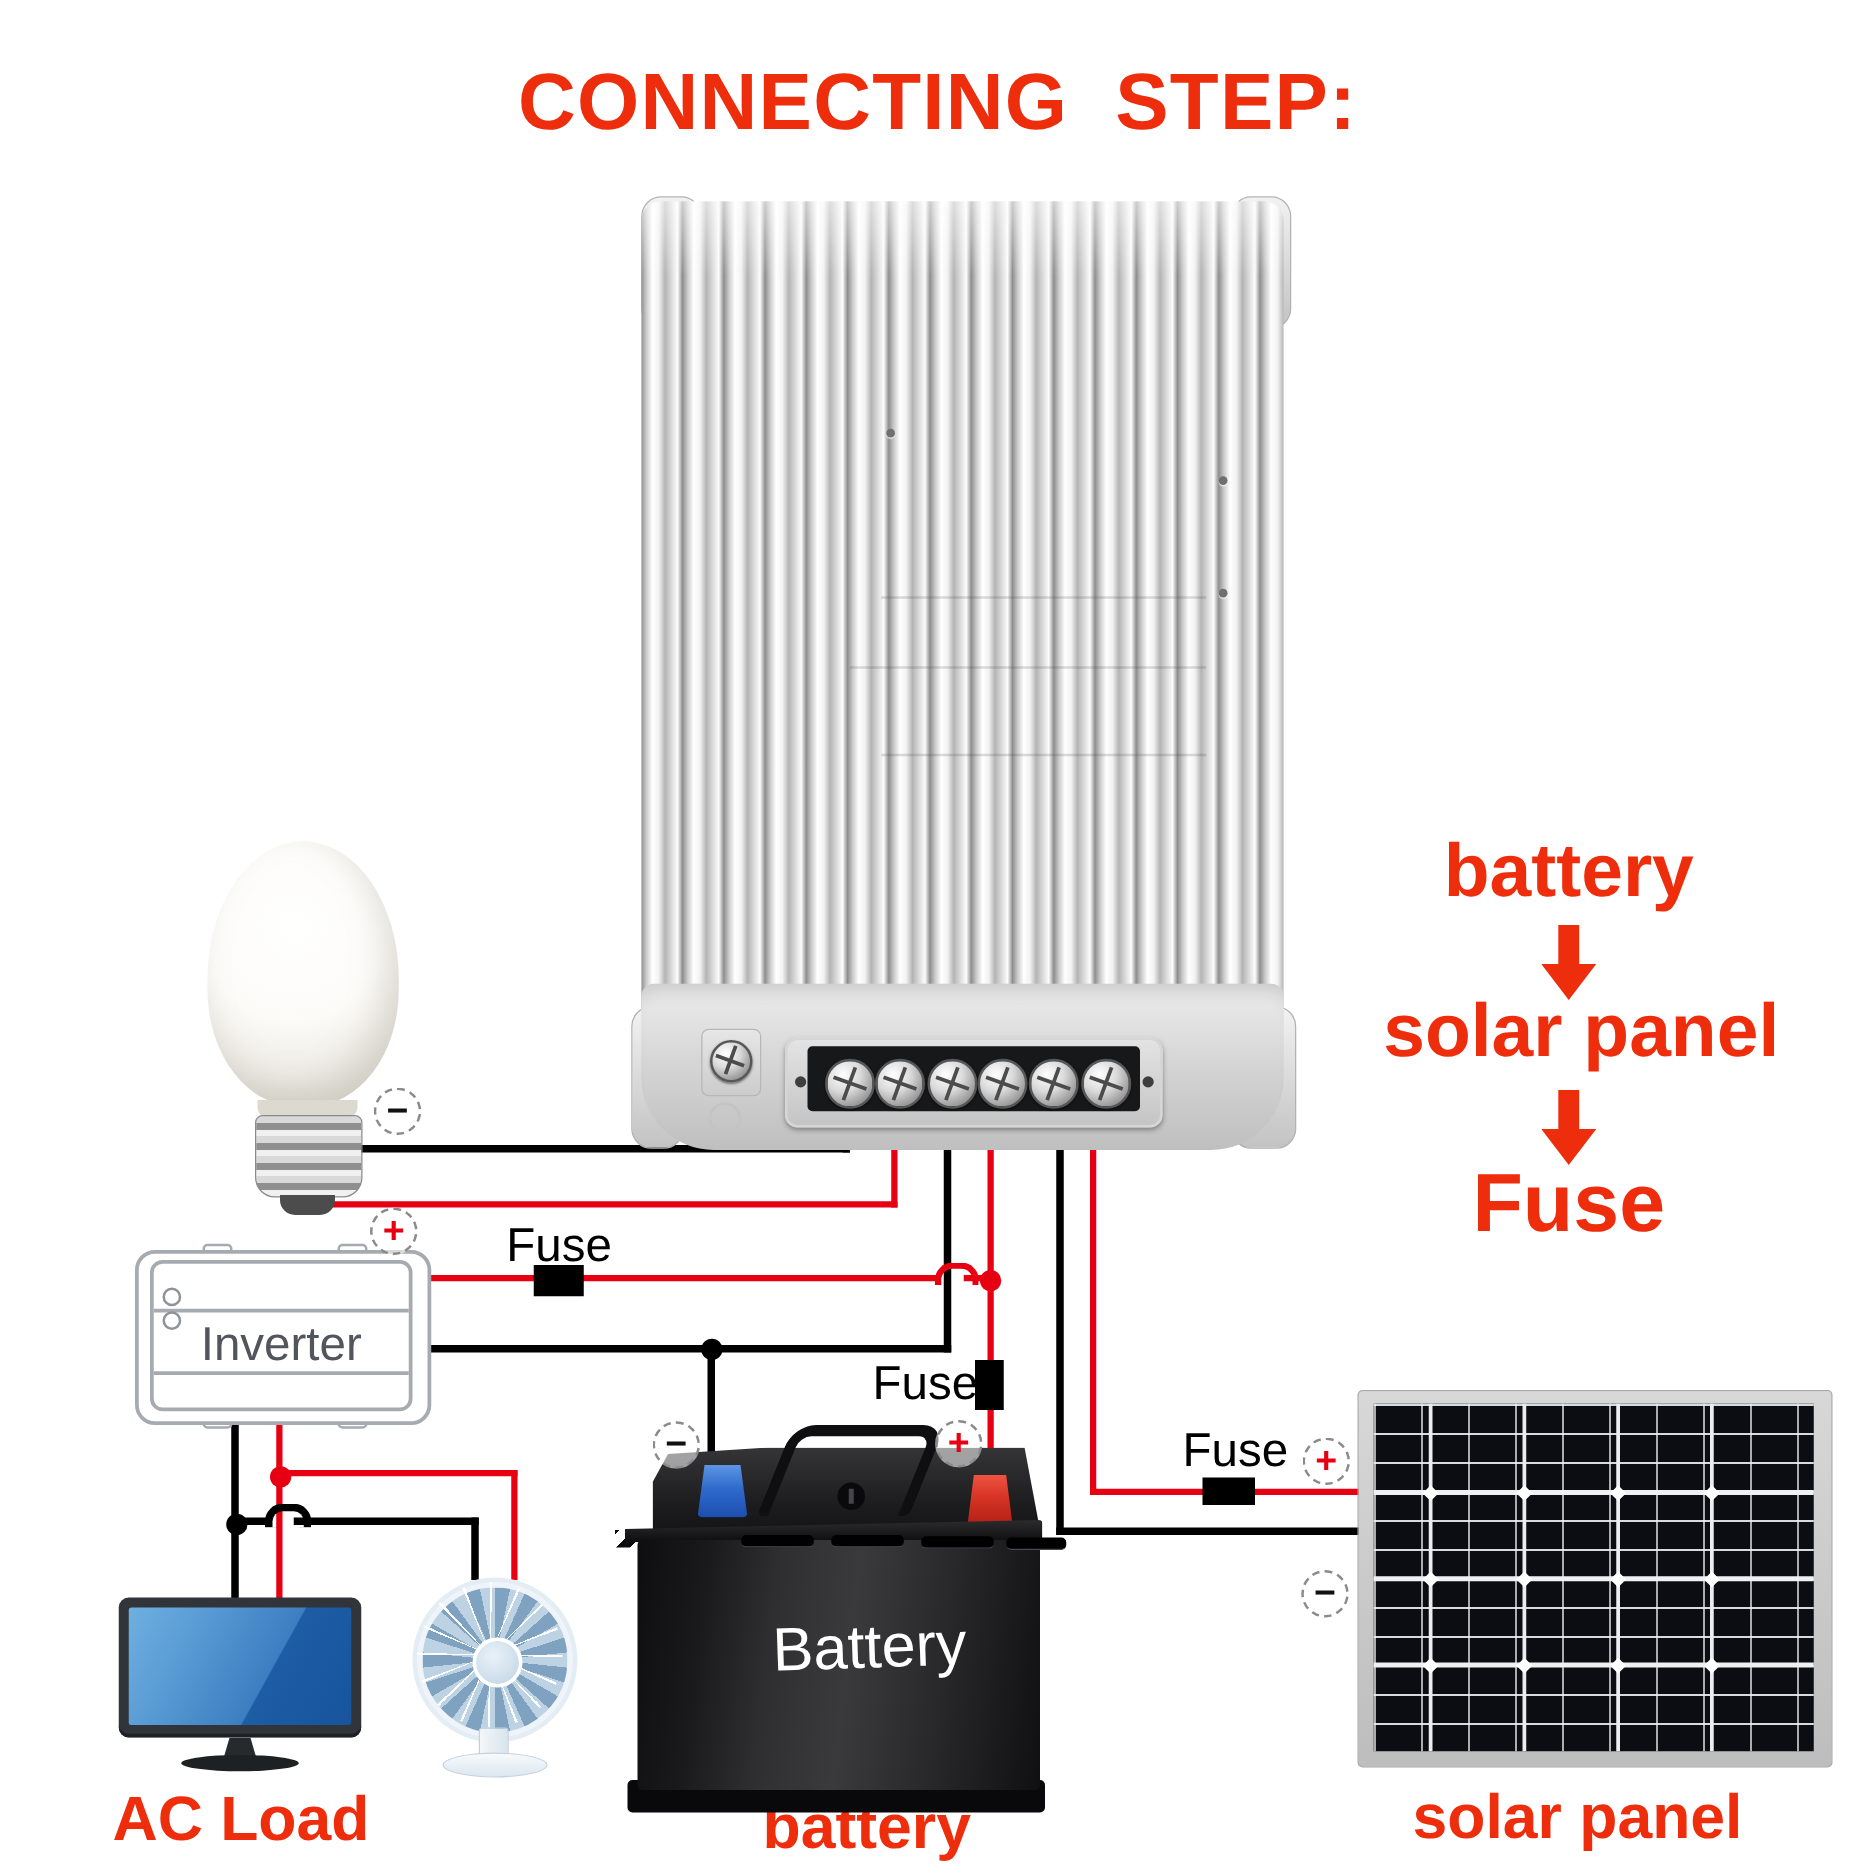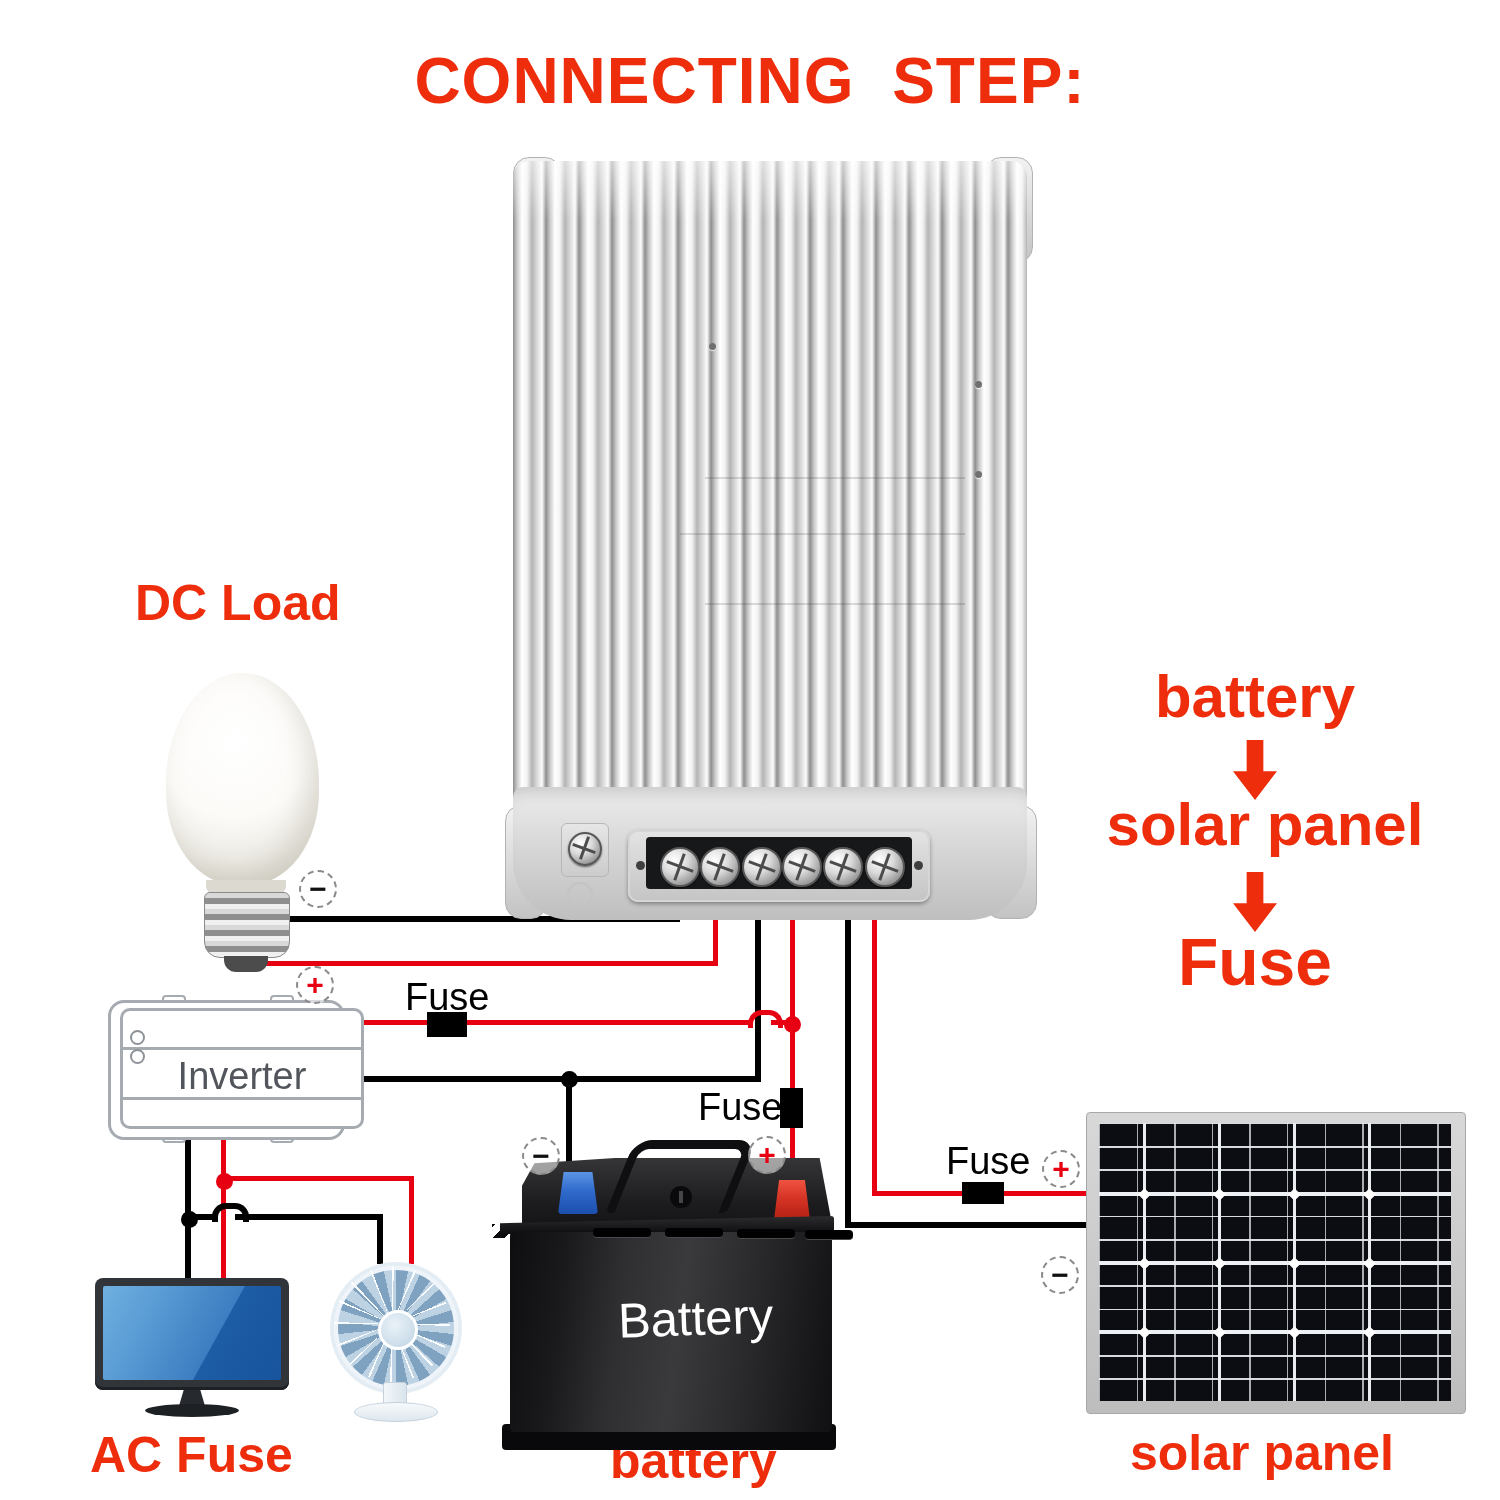--- a/index.html
+++ b/index.html
@@ -88,21 +88,21 @@
         border-radius:6px 6px 16px 16px;
         background:repeating-linear-gradient(180deg,#d9d9d9 0 5px,#8f8f8f 5px 11px,#f0f0f0 11px 16px);}
   .bulb-tip{position:absolute;left:64px;top:286px;width:44px;height:16px;background:#4c4c4c;
         border-radius:0 0 12px 12px;}
 
   
   .inverter{left:108px;top:990px;width:240px;height:143px;z-index:4;}
   .inv-outer{position:absolute;left:0;top:0;width:231px;height:134px;border:3px solid #a6abb1;
         border-radius:16px;background:#fff;}
   .inv-inner{position:absolute;left:12px;top:8px;width:204px;height:115px;border:3px solid #a6abb1;
-        border-radius:10px;background:#fff;padding-left:34px;}
+        border-radius:10px;background:#fff;}
   .inv-line{position:absolute;left:0;width:100%;height:3px;background:#a6abb1;}
   .inv-text{position:absolute;left:0;top:44px;width:100%;text-align:center;font-size:38px;color:#52565c;}
   .inv-circle{position:absolute;width:11px;height:11px;border:2px solid #8e939a;border-radius:50%;background:#fff;}
   .inv-tab{position:absolute;width:20px;height:10px;background:#fff;border:2px solid #a6abb1;border-radius:4px;}
 
   
   .monitor{left:95px;top:1268px;width:196px;height:140px;z-index:4;}
   .mon-frame{position:absolute;left:0;top:0;width:194px;height:112px;background:#31353a;border-radius:8px;
         box-shadow:inset 0 -3px 0 #1d2024;}
   .mon-screen{position:absolute;left:8px;top:8px;width:178px;height:94px;border-radius:2px;
@@ -265,21 +265,20 @@
       <div class="screw" style="left:72px;top:17px;"></div>
       <div class="screw" style="left:114px;top:17px;"></div>
       <div class="screw" style="left:154px;top:17px;"></div>
       <div class="screw" style="left:195px;top:17px;"></div>
       <div class="screw" style="left:237px;top:17px;"></div>
       <div class="side-dot" style="left:8px;top:31px;"></div>
       <div class="side-dot" style="left:286px;top:31px;"></div>
     </div>
   </div>
 
-  <div class="abs red-label" style="left:135px;top:564px;">DC Load</div>
   <div class="abs bulb">
     <div class="bulb-globe"></div>
     <div class="bulb-neck"></div>
     <div class="bulb-base"></div>
     <div class="bulb-tip"></div>
   </div>
 
   <div class="abs inverter">
     <div class="inv-tab" style="left:54px;top:-5px;"></div>
     <div class="inv-tab" style="left:162px;top:-5px;"></div>
@@ -301,21 +300,21 @@
     <div class="mon-stand"></div>
     <div class="mon-base"></div>
   </div>
   <div class="abs fan">
     <div class="fan-blades"></div>
     <div class="fan-spokes"></div>
     <div class="fan-hub"></div>
     <div class="fan-stand"></div>
     <div class="fan-base"></div>
   </div>
-  <div class="abs red-label" style="left:90px;top:1416px;">AC Fuse</div>
+  <div class="abs red-label" style="left:90px;top:1416px;">AC Load</div>
 
   <div class="abs battery">
     <div class="bat-teeth"></div>
     <div class="bat-deck"></div>
     <div class="bat-handle"></div>
     <div class="bat-hinge"></div>
     <div class="bat-term-blue"></div>
     <div class="bat-term-red"></div>
     <div class="bat-rim"></div>
     <div class="bat-base"></div>

